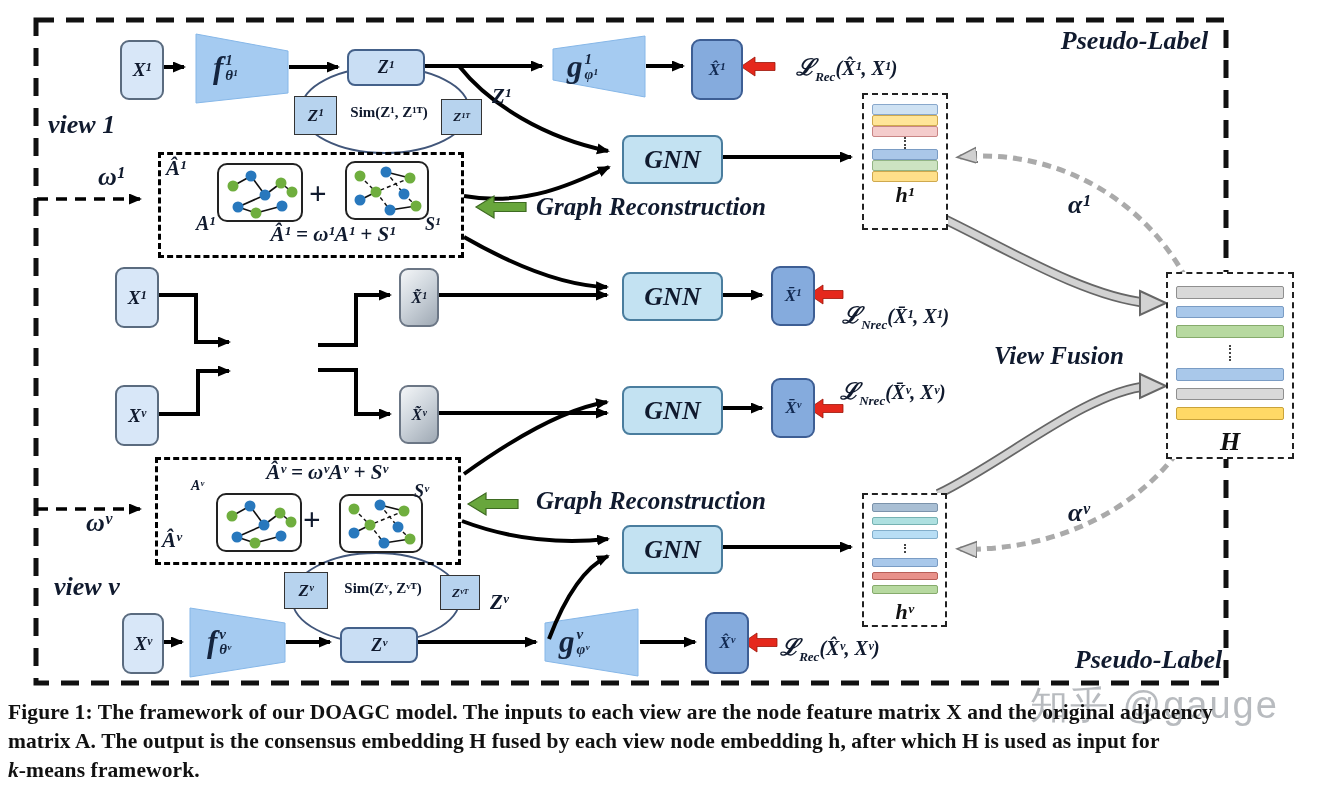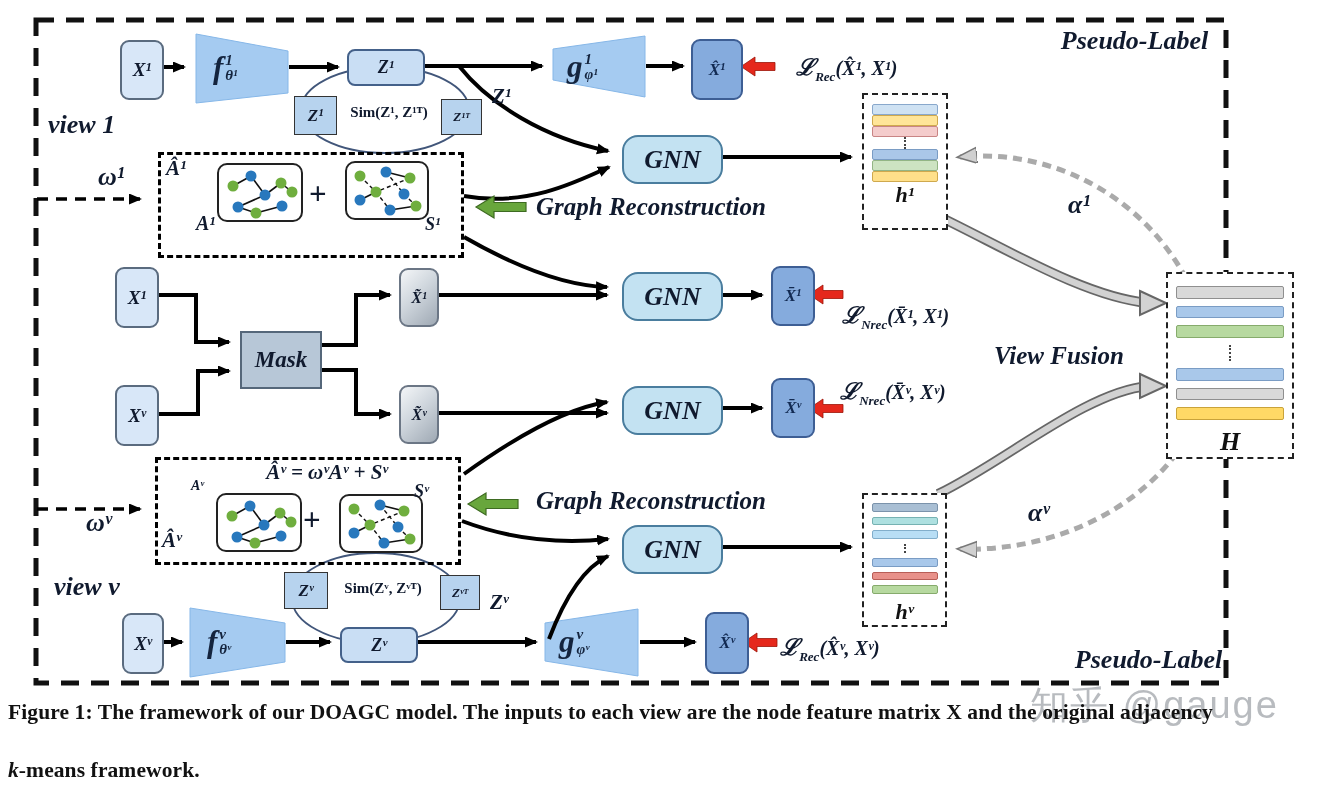--- a/index.html
+++ b/index.html
@@ -6,21 +6,21 @@
   #fig{position:relative;width:1327px;height:788px;background:#fff;overflow:hidden;
        font-family:"Liberation Serif",serif;color:#111;}
   #art{position:absolute;left:0;top:0;z-index:1;}
   .abs{position:absolute;z-index:3;}
   .math{font-family:"Liberation Serif",serif;font-style:italic;font-weight:bold;color:#101a2e;}
   .ctr{display:flex;align-items:center;justify-content:center;}
   
   .xbox{background:#d8e7f8;border:2px solid #5a6b7f;border-radius:9px;}
   .zbox{background:#c9def4;border:2px solid #44618a;border-radius:8px;}
   .hatbox{background:#85abdd;border:2px solid #3d5e94;border-radius:9px;}
-  .gnnbox{background:#c3e2f2;border:2px solid #4a7d9e;border-radius:16px;font-size:26px;}
+  .gnnbox{background:#c3e2f2;border:2px solid #4a7d9e;border-radius:8px;font-size:26px;}
   .maskbox{background:#b7c7d7;border:2px solid #55677a;font-size:23px;}
   .tildebox{background:linear-gradient(135deg,#f4f6f8 0%,#cfd6dd 45%,#9fa9b4 100%);
             border:2px solid #6b7685;border-radius:9px;}
   .simsq{background:#b7d3ee;border:1.5px solid #333;position:absolute;z-index:3;}
   .reconbox{position:absolute;border:3px dashed #000;z-index:2;background:transparent;}
   
   .stack{position:absolute;border:2.5px dashed #222;background:#fff;z-index:4;
          display:flex;flex-direction:column;align-items:center;}
   .bar{border:1px solid #8a8a8a;border-radius:2px;}
   .vdots{width:0;border-left:2px dotted #444;}
@@ -237,20 +237,21 @@
 
   <div class="abs loss" style="left:796px;top:50px;">
     <span class="lbase">ℒ</span><span class="lsub">Rec</span><span class="largs">(X̂¹, X¹)</span>
   </div>
 
   <div class="abs math" style="left:98px;top:162px;font-size:26px;">ω¹</div>
   <div class="abs math" style="left:166px;top:156px;font-size:21px;">Â¹</div>
   <div class="abs math" style="left:196px;top:212px;font-size:20px;">A¹</div>
   <div class="abs math" style="left:309px;top:176px;font-size:31px;font-style:normal;">+</div>
   <div class="abs math" style="left:425px;top:214px;font-size:18px;">S¹</div>
+  <div class="abs math" style="left:218px;top:222px;width:230px;font-size:21px;text-align:center;">Â¹ = ω¹A¹ + S¹</div>
 
   <div class="abs math" style="left:536px;top:193px;font-size:25px;">Graph Reconstruction</div>
 
   <div class="abs ctr math gnnbox" style="left:622px;top:135px;width:97px;height:45px;">
     <span>GNN</span>
     </div>
   <div class="abs ctr math gnnbox" style="left:622px;top:272px;width:97px;height:45px;">
     <span>GNN</span>
     </div>
   <div class="abs ctr math gnnbox" style="left:622px;top:386px;width:97px;height:45px;">
@@ -273,23 +274,20 @@
 
   <div class="abs math" style="left:1068px;top:190px;font-size:26px;">α¹</div>
 
   <div class="abs ctr math xbox" style="left:115px;top:267px;width:40px;height:57px;font-size:19px;">
     <span>X¹</span>
     </div>
   <div class="abs ctr math xbox" style="left:115px;top:385px;width:40px;height:57px;font-size:19px;">
     <span>Xᵛ</span>
     </div>
 
-  <div class="abs ctr math maskbox" style="left:240px;top:331px;width:78px;height:54px;">
-    <span>Mask</span>
-    </div>
 
   <div class="abs ctr math tildebox" style="left:399px;top:268px;width:36px;height:55px;font-size:16px;">
     <span>X̃¹</span>
     </div>
   <div class="abs ctr math tildebox" style="left:399px;top:385px;width:36px;height:55px;font-size:16px;">
     <span>X̃ᵛ</span>
     </div>
 
   <div class="abs ctr math hatbox" style="left:771px;top:266px;width:40px;height:56px;font-size:17px;color:#122a52;">
     <span>X̄¹</span>
@@ -331,21 +329,21 @@
     <div class="bar" style="width:64px;height:9px;background:#a9bfd4;border-color:#7b93ab;"></div>
     <div class="bar" style="width:64px;height:9px;background:#aee0e0;border-color:#76b2b2;"></div>
     <div class="bar" style="width:64px;height:9px;background:#b8def5;border-color:#82aecb;"></div>
     <div class="vdots" style="height:12px;"></div>
     <div class="bar" style="width:64px;height:9px;background:#a9c8ea;border-color:#7a9cc4;"></div>
     <div class="bar" style="width:64px;height:9px;background:#e8918a;border-color:#b85e57;"></div>
     <div class="bar" style="width:64px;height:9px;background:#b7d9a0;border-color:#86ab6c;"></div>
     <div class="stacklabel" style="font-size:22px;">hᵛ</div>
   </div>
 
-  <div class="abs math" style="left:1028px;top:498px;font-size:26px;font-style:italic;">αᵛ</div>
+  <div class="abs math" style="left:1068px;top:498px;font-size:26px;font-style:italic;">αᵛ</div>
 
   <div class="simsq ctr math" style="left:284px;top:572px;width:42px;height:35px;font-size:17px;">
     <span>Zᵛ</span>
     </div>
   <div class="abs math" style="left:328px;top:580px;width:110px;font-size:15px;font-style:normal;text-align:center;">Sim(Zᵛ, Zᵛᵀ)</div>
   <div class="simsq ctr math" style="left:440px;top:575px;width:38px;height:33px;font-size:13px;">
     <span>Zᵛᵀ</span>
     </div>
 
   <div class="abs math" style="left:490px;top:590px;font-size:21px;">Zᵛ</div>
@@ -378,17 +376,18 @@
     <span>X̂ᵛ</span>
     </div>
 
   <div class="abs loss" style="left:780px;top:630px;">
     <span class="lbase">ℒ</span><span class="lsub">Rec</span><span class="largs">(X̂ᵛ, Xᵛ)</span>
   </div>
 
   <div class="watermark" style="left:1030px;top:680px;">知乎 @gauge</div>
 
   <div class="caption" style="top:700px;">Figure 1: The framework of our DOAGC model. The inputs to each view are the node feature matrix X and the original adjacency</div>
+  <div class="caption" style="top:729px;">matrix A. The output is the consensus embedding H fused by each view node embedding h, after which H is used as input for</div>
   <div class="caption" style="top:758px;">
     <i>k</i><span>-means framework.</span>
   </div>
 
 </div>
 
 </body></html>

